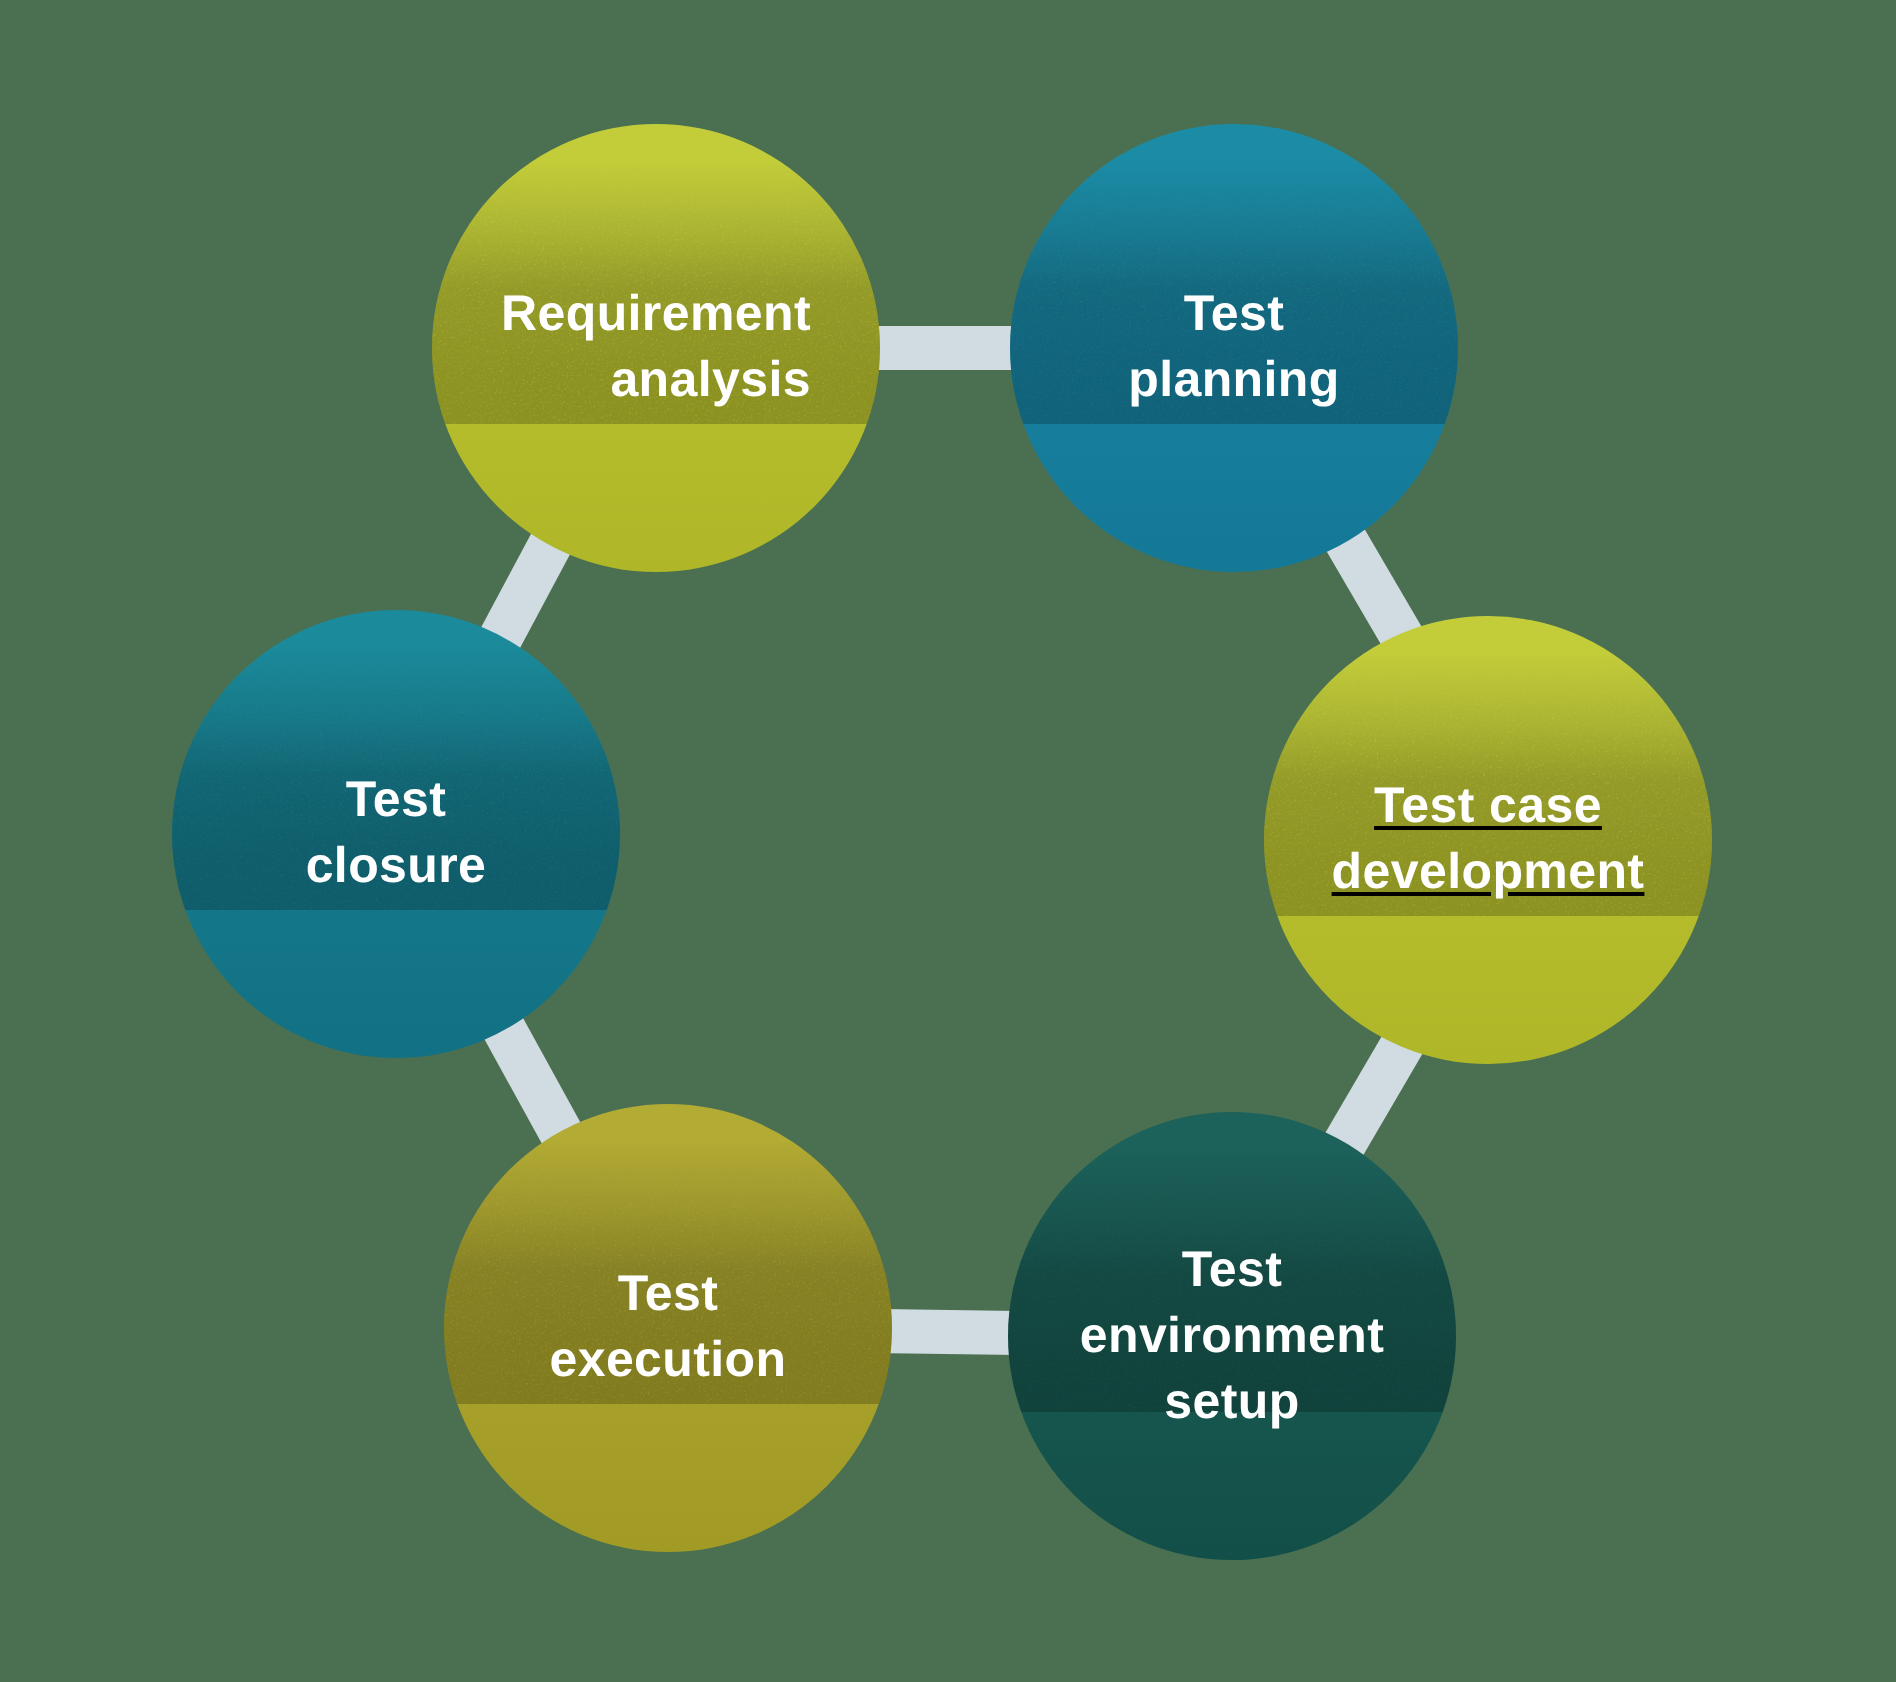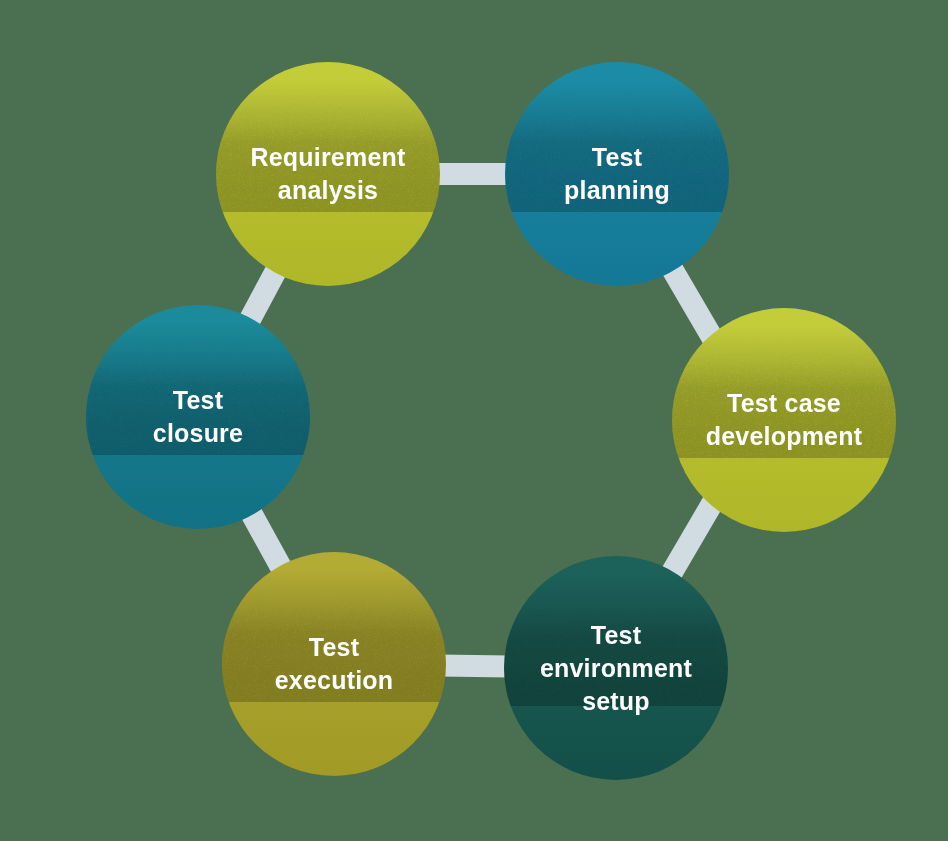--- a/index.html
+++ b/index.html
@@ -40,23 +40,23 @@
     display: flex;
     align-items: center;
     justify-content: center;
     text-align: center;
     background: linear-gradient(180deg,
       var(--c-top, #888) 0%,
       var(--c-top, #888) 24%,
       var(--c-base, #777) 55%,
       var(--c-bottom, #666) 100%);
   }
-  .pos-1 { left: 216px; top: 62px;  }
+  .pos-1 { left: 216px; top: 62px; text-align: right;  }
   .pos-2 { left: 505px; top: 62px;  }
-  .pos-3 { left: 672px; top: 308px; }
+  .pos-3 { left: 632px; top: 308px; text-decoration: underline; }
   .pos-4 { left: 504px; top: 556px; }
   .pos-5 { left: 222px; top: 552px; }
   .pos-6 { left: 86px;  top: 305px; }
 
   .circle .label {
     position: relative;
     z-index: 2;
     color: #FFFFFF;
     font-size: 25px;
     font-weight: bold;

